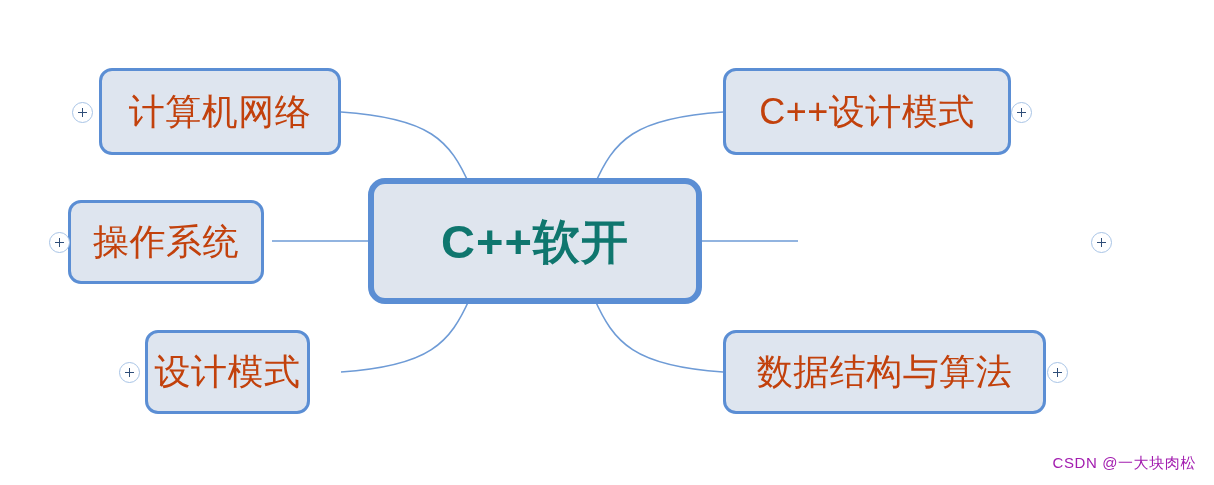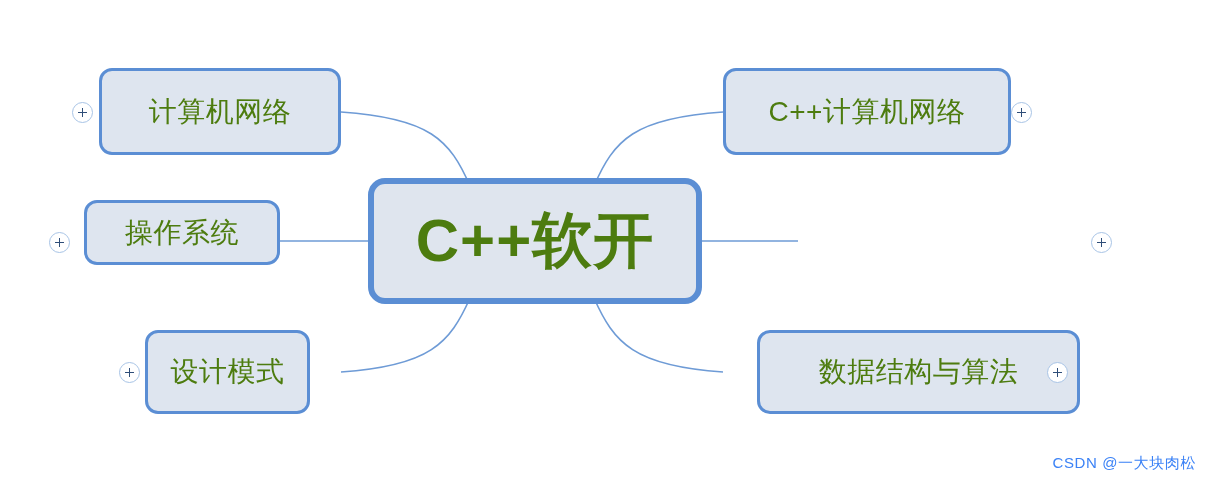--- a/index.html
+++ b/index.html
@@ -39,35 +39,35 @@
     justify-content: center;
     background: #DEE5EF;
     border: 3px solid #5B8ED4;
     border-radius: 13px;
     color: #1F3864;
     white-space: nowrap;
     z-index: 2;
   }
 
   .node-label {
-    font-size: 28px;
+    font-size: 36px;
     line-height: 1;
     letter-spacing: 0.5px;
-    color: #4d7c0f;
+    color: #c2410c;
   }
 
   .node.center {
     background: #DFE5EE;
     border: 6px solid #5B8ED4;
     border-radius: 17px;
   }
   .node.center .node-label {
-    font-size: 60px;
+    font-size: 47px;
     font-weight: bold;
-    color: #4d7c0f;
+    color: #0f766e;
     letter-spacing: 1px;
   }
 
   
   .expander {
     position: absolute;
     width: 19px;
     height: 19px;
     border-radius: 50%;
     border: 1.5px solid #A8C4E6;
@@ -91,21 +91,21 @@
     width: 1.6px;
     height: 9px;
   }
 
   
   #watermark {
     position: absolute;
     right: 18px;
     bottom: 12px;
     font-size: 15px;
-    color: #3b82f6;
+    color: #a21caf;
     letter-spacing: 0.6px;
     z-index: 4;
     white-space: nowrap;
   }
 </style>
 </head>
 <body>
 
 <div id="mindmap">
 
@@ -126,37 +126,37 @@
 
   <div class="node center" style="left:368px; top:178px; width:334px; height:126px;">
     <span class="node-label">C++软开</span>
   </div>
 
   <div class="node" style="left:99px; top:68px; width:242px; height:87px;">
     <span class="node-label">计算机网络</span>
   </div>
   <div class="expander" style="left:72px; top:102px;"></div>
 
-  <div class="node" style="left:84px; top:200px; width:196px; height:65px;">
+  <div class="node" style="left:68px; top:200px; width:196px; height:84px;">
     <span class="node-label">操作系统</span>
   </div>
   <div class="expander" style="left:49px; top:232px;"></div>
 
   <div class="node" style="left:145px; top:330px; width:165px; height:84px;">
     <span class="node-label">设计模式</span>
   </div>
   <div class="expander" style="left:119px; top:362px;"></div>
 
   <div class="node" style="left:723px; top:68px; width:288px; height:87px;">
-    <span class="node-label">C++计算机网络</span>
+    <span class="node-label">C++设计模式</span>
   </div>
   <div class="expander" style="left:1011px; top:102px;"></div>
 
   <div class="expander" style="left:1091px; top:232px;"></div>
 
-  <div class="node" style="left:723px; top:330px; width:323px; height:84px;margin-left:34px;">
+  <div class="node" style="left:723px; top:330px; width:323px; height:84px;">
     <span class="node-label">数据结构与算法</span>
   </div>
   <div class="expander" style="left:1047px; top:362px;"></div>
 
   <div id="watermark">CSDN @一大块肉松</div>
 
 </div>
 
 </body></html>

